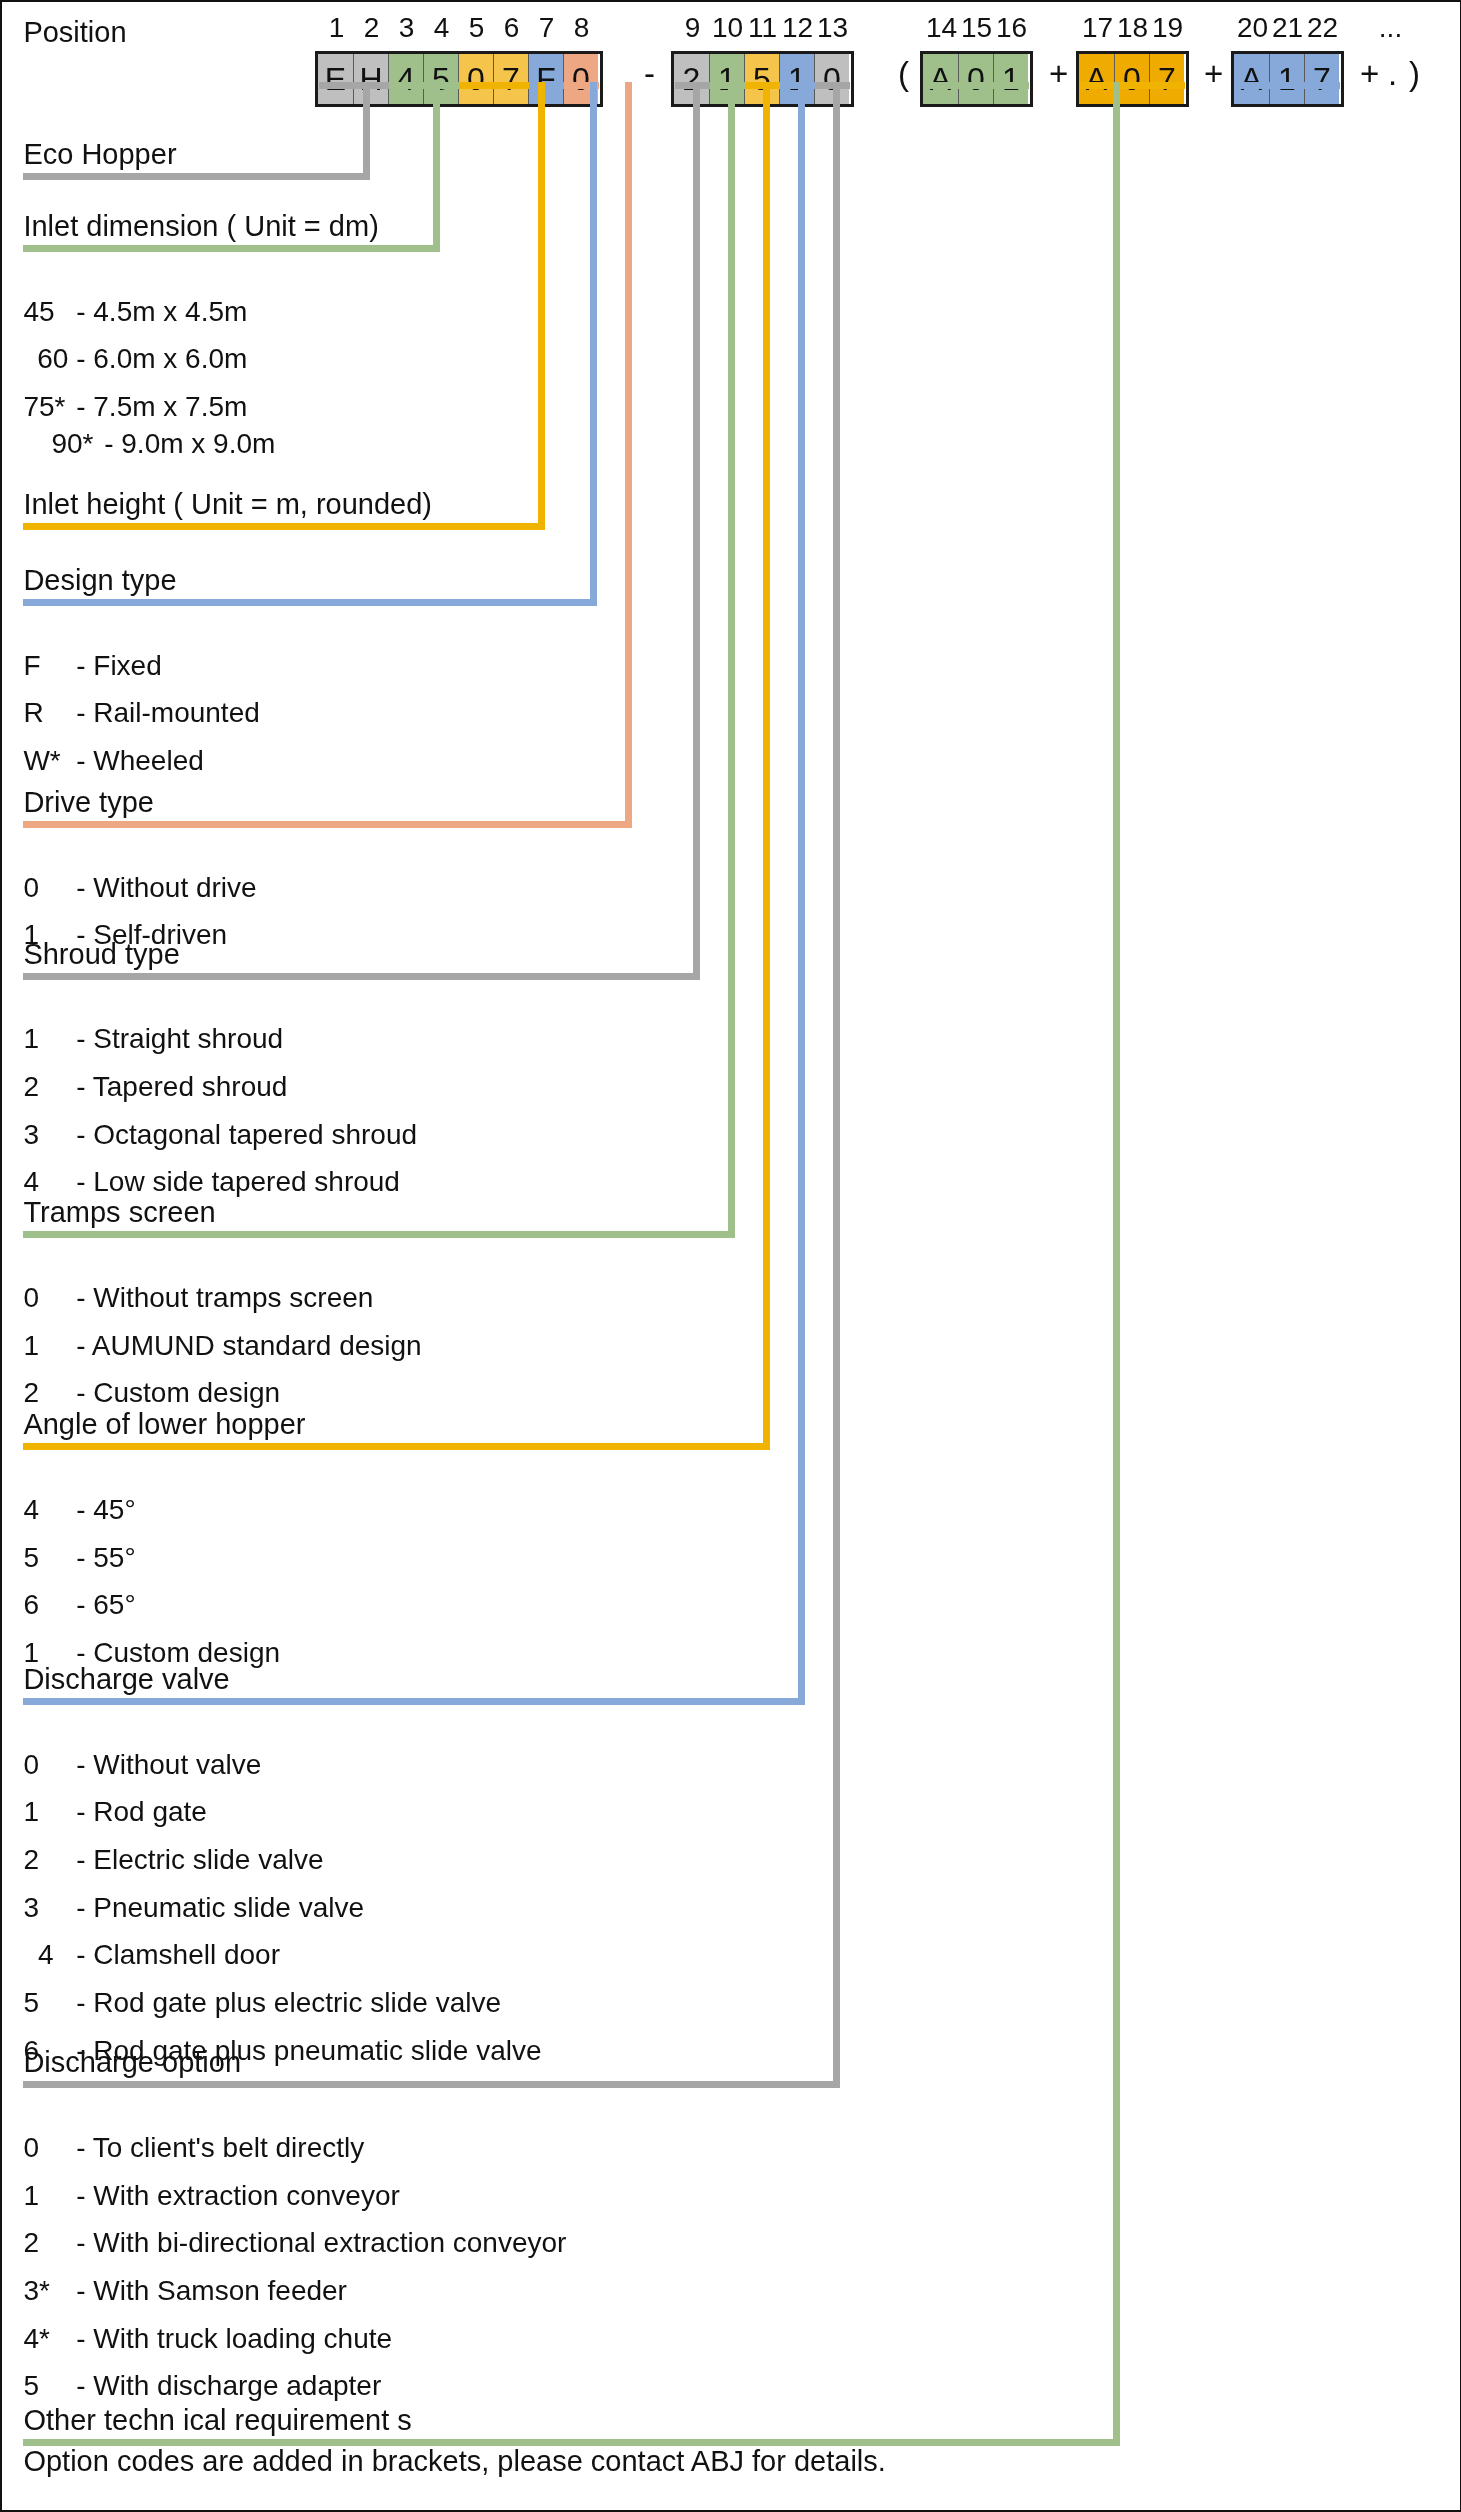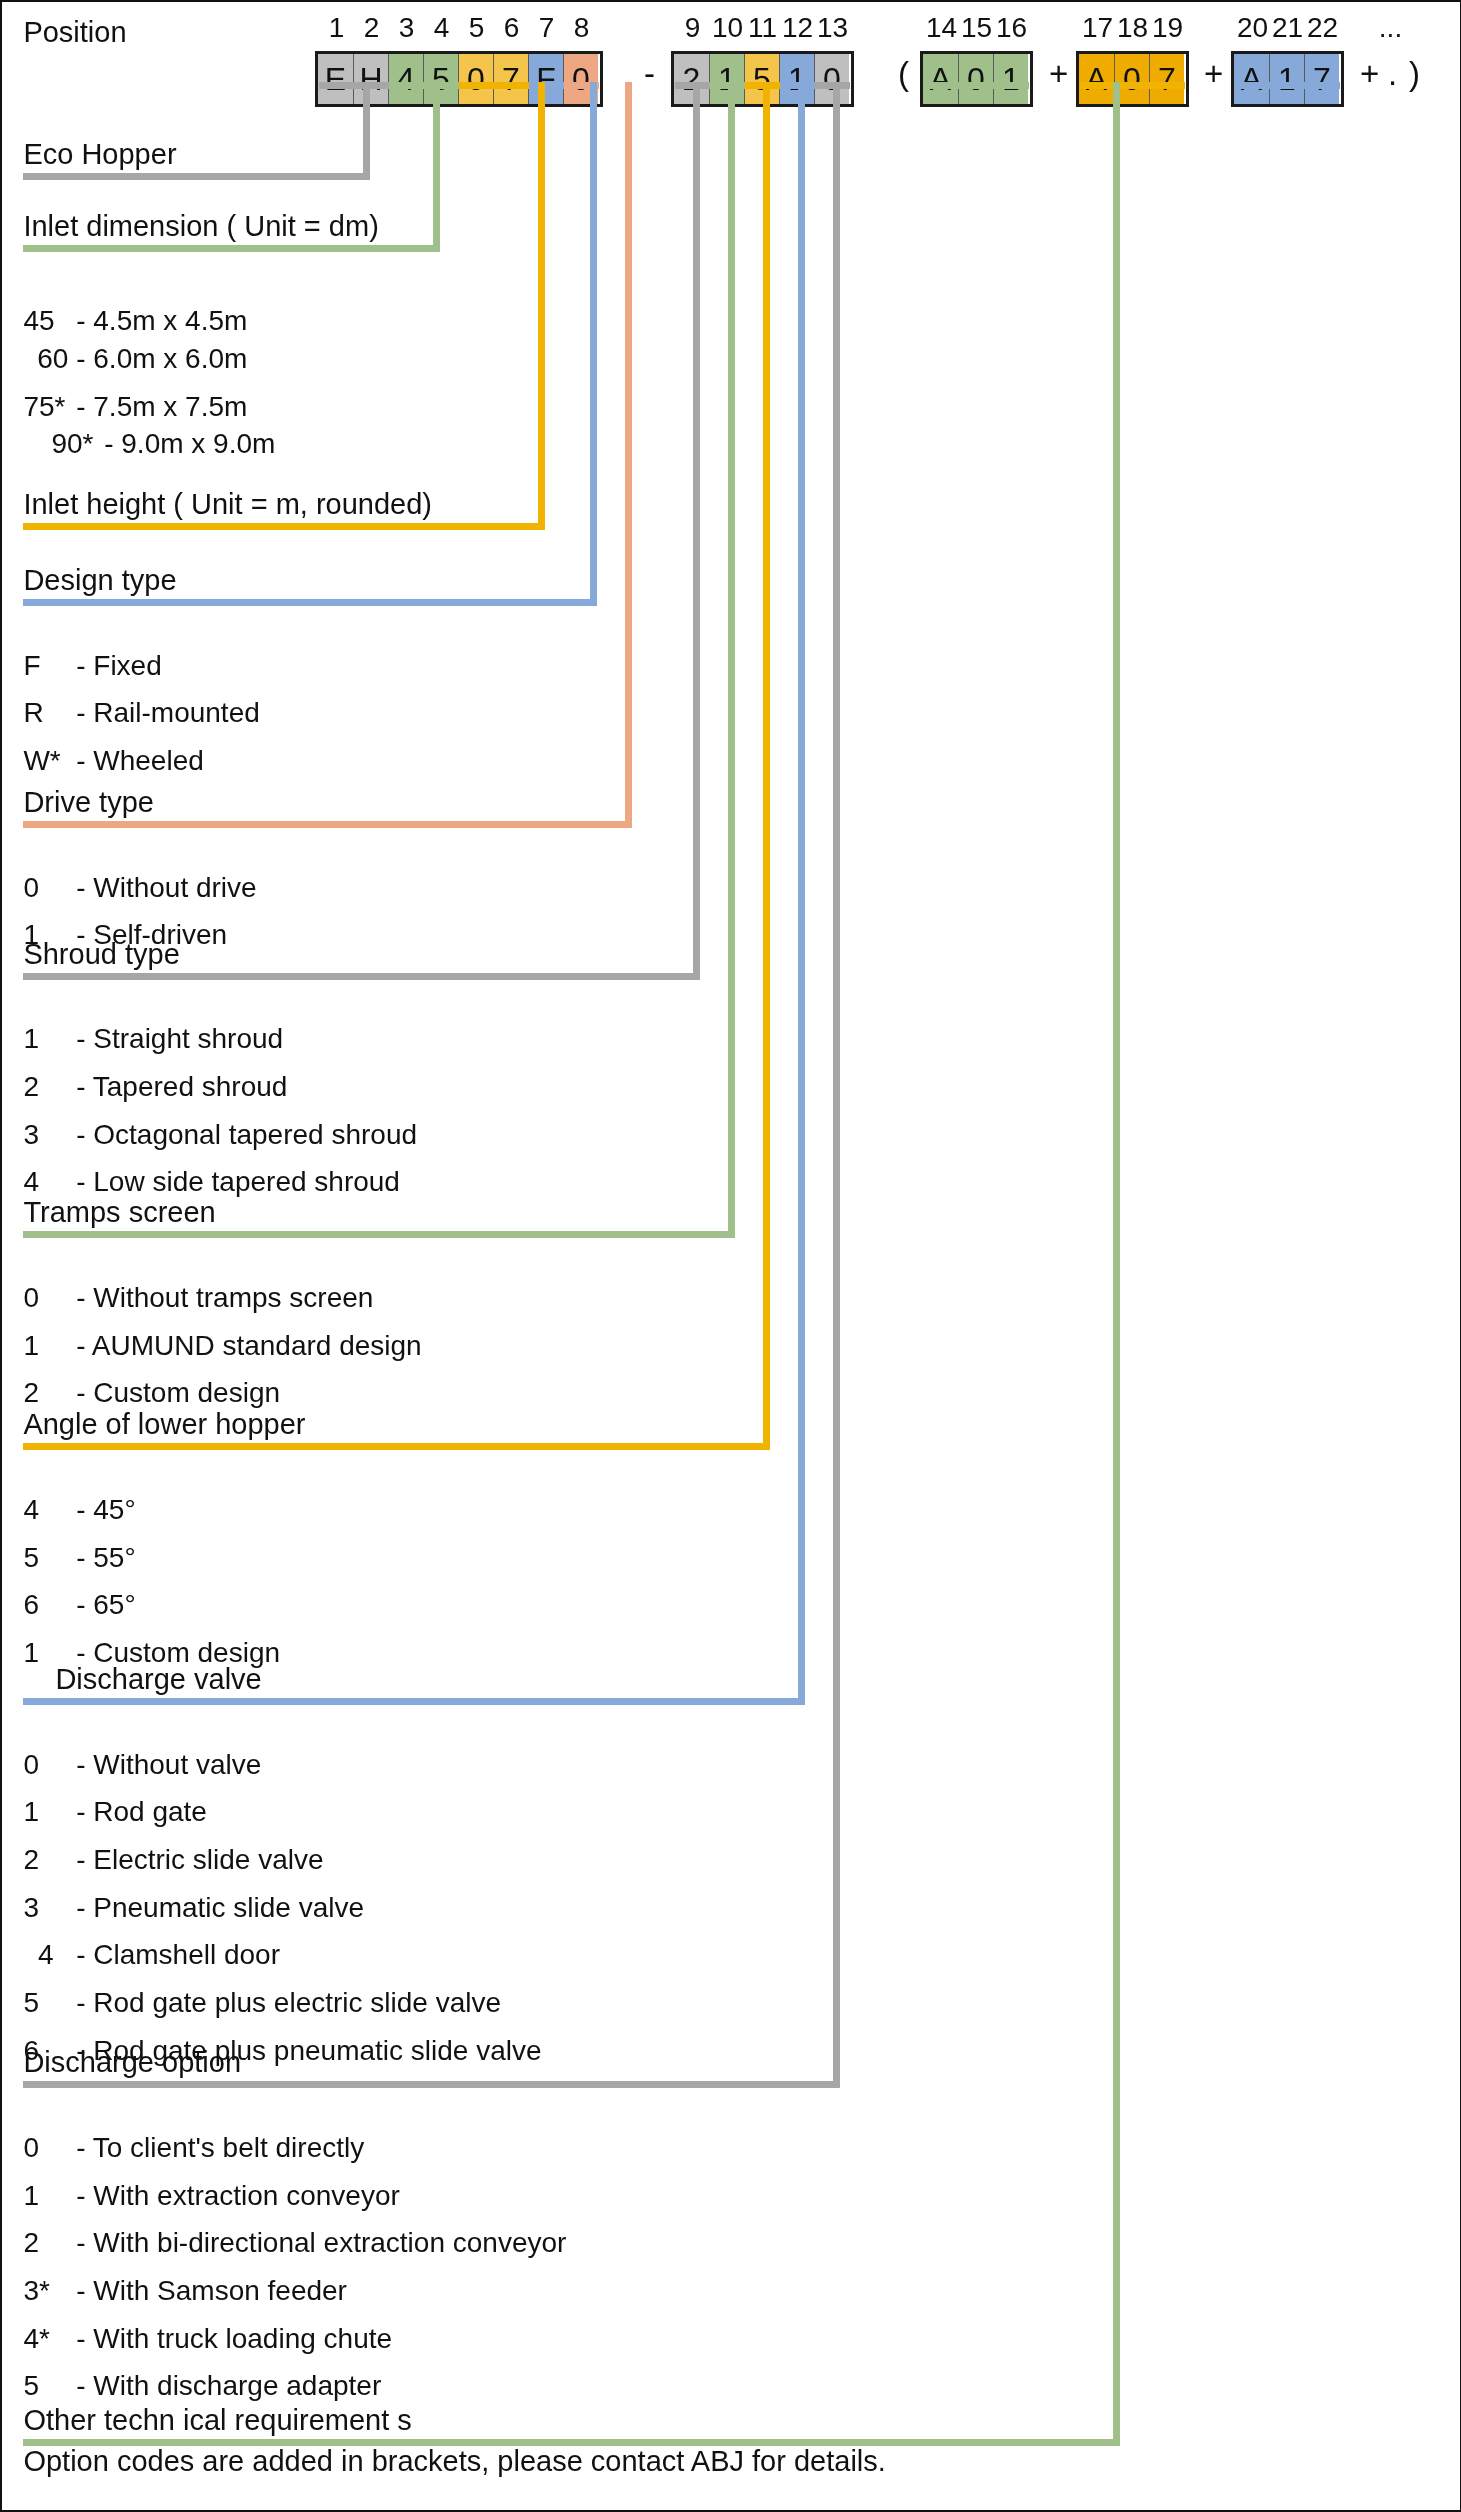--- a/index.html
+++ b/index.html
@@ -137,21 +137,21 @@
       <div class="vline" style="left: 796px; top: 80px; height: 1623px; background: rgb(134, 169, 217);"></div>
       <div class="elbow-h" style="left: 21.4px; top: 1696px; width: 781px; background: rgb(134, 169, 217);"></div>
       <div class="vline" style="left: 831px; top: 80px; height: 2006px; background: rgb(166, 166, 166);"></div>
       <div class="elbow-h" style="left: 21.4px; top: 2079px; width: 816px; background: rgb(166, 166, 166);"></div>
       <div class="vline" style="left: 1111px; top: 80px; height: 2364px; background: rgb(159, 192, 138);"></div>
       <div class="elbow-h" style="left: 21.4px; top: 2437px; width: 1096px; background: rgb(159, 192, 138);"></div>
     </div>
   <div id="body-layer">
       <div class="sect" style="top: 136px;">Eco Hopper</div>
       <div class="sect" style="top: 208px;">Inlet dimension ( Unit = dm)</div>
-      <div class="opt" style="top: 294px;"><span class="k" style="min-width: 45px; margin-top: 9px;">45</span><span> - 4.5m x 4.5m</span></div>
+      <div class="opt" style="top: 294px;"><span class="k" style="min-width: 45px;">45</span><span> - 4.5m x 4.5m</span></div>
       <div class="opt" style="top: 341px;"><span class="k" style="min-width: 45px; text-align: right;">60</span><span> - 6.0m x 6.0m</span></div>
       <div class="opt" style="top: 389px;"><span class="k" style="min-width: 45px;">75*</span><span> - 7.5m x 7.5m</span></div>
       <div class="opt" style="top: 426px; margin-left: 28px;"><span class="k" style="min-width: 45px;">90*</span><span> - 9.0m x 9.0m</span></div>
       <div class="sect" style="top: 486px; text-align: right;">Inlet height ( Unit = m, rounded)</div>
       <div class="sect" style="top: 562px;">Design type</div>
       <div class="opt" style="top: 648px;"><span class="k" style="min-width: 45px;">F</span><span> - Fixed</span></div>
       <div class="opt" style="top: 695px;"><span class="k" style="min-width: 45px;">R</span><span> - Rail-mounted</span></div>
       <div class="opt" style="top: 743px;"><span class="k" style="min-width: 45px;">W*</span><span> - Wheeled</span></div>
       <div class="sect" style="top: 784px;">Drive type</div>
       <div class="opt" style="top: 870px;"><span class="k" style="min-width: 45px;">0</span><span> - Without drive</span></div>
@@ -163,21 +163,21 @@
       <div class="opt" style="top: 1164px;"><span class="k" style="min-width: 45px;">4</span><span> - Low side tapered shroud</span></div>
       <div class="sect" style="top: 1194px;">Tramps screen</div>
       <div class="opt" style="top: 1280px;"><span class="k" style="min-width: 45px;">0</span><span> - Without tramps screen</span></div>
       <div class="opt" style="top: 1328px;"><span class="k" style="min-width: 45px;">1</span><span> - AUMUND standard design</span></div>
       <div class="opt" style="top: 1375px;"><span class="k" style="min-width: 45px;">2</span><span> - Custom design</span></div>
       <div class="sect" style="top: 1406px;">Angle of lower hopper</div>
       <div class="opt" style="top: 1492px;"><span class="k" style="min-width: 45px;">4</span><span> - 45°</span></div>
       <div class="opt" style="top: 1540px;"><span class="k" style="min-width: 45px;">5</span><span> - 55°</span></div>
       <div class="opt" style="top: 1587px;"><span class="k" style="min-width: 45px;">6</span><span> - 65°</span></div>
       <div class="opt" style="top: 1635px;"><span class="k" style="min-width: 45px;">1</span><span> - Custom design</span></div>
-      <div class="sect" style="top: 1661px; margin-left: 32px;">Discharge valve</div>
+      <div class="sect" style="top: 1661px;">Discharge valve</div>
       <div class="opt" style="top: 1747px;"><span class="k" style="min-width: 45px;">0</span><span> - Without valve</span></div>
       <div class="opt" style="top: 1794px;"><span class="k" style="min-width: 45px;">1</span><span> - Rod gate</span></div>
       <div class="opt" style="top: 1842px;"><span class="k" style="min-width: 45px;">2</span><span> - Electric slide valve</span></div>
       <div class="opt" style="top: 1890px;"><span class="k" style="min-width: 45px;">3</span><span> - Pneumatic slide valve</span></div>
       <div class="opt" style="top: 1937px; text-align: center;"><span class="k" style="min-width: 45px;">4</span><span> - Clamshell door</span></div>
       <div class="opt" style="top: 1985px;"><span class="k" style="min-width: 45px;">5</span><span> - Rod gate plus electric slide valve</span></div>
       <div class="opt" style="top: 2033px;"><span class="k" style="min-width: 45px;">6</span><span> - Rod gate plus pneumatic slide valve</span></div>
       <div class="sect" style="top: 2044px;">Discharge option</div>
       <div class="opt" style="top: 2130px;"><span class="k" style="min-width: 45px;">0</span><span> - To client's belt directly</span></div>
       <div class="opt" style="top: 2178px;"><span class="k" style="min-width: 45px;">1</span><span> - With extraction conveyor</span></div>

